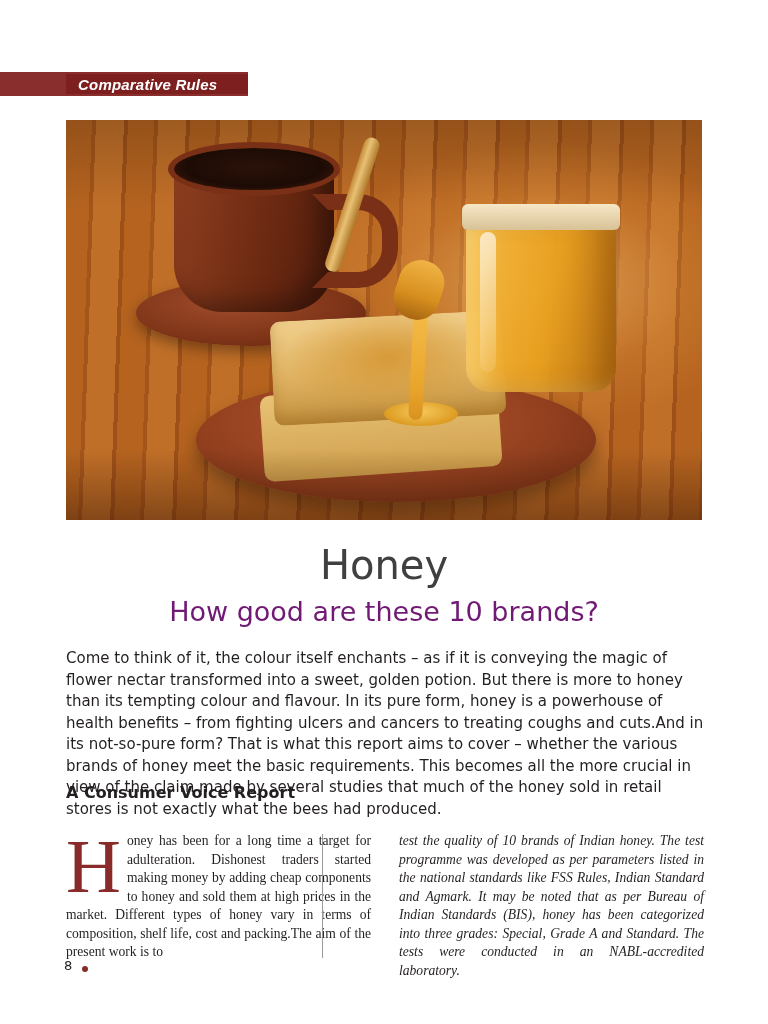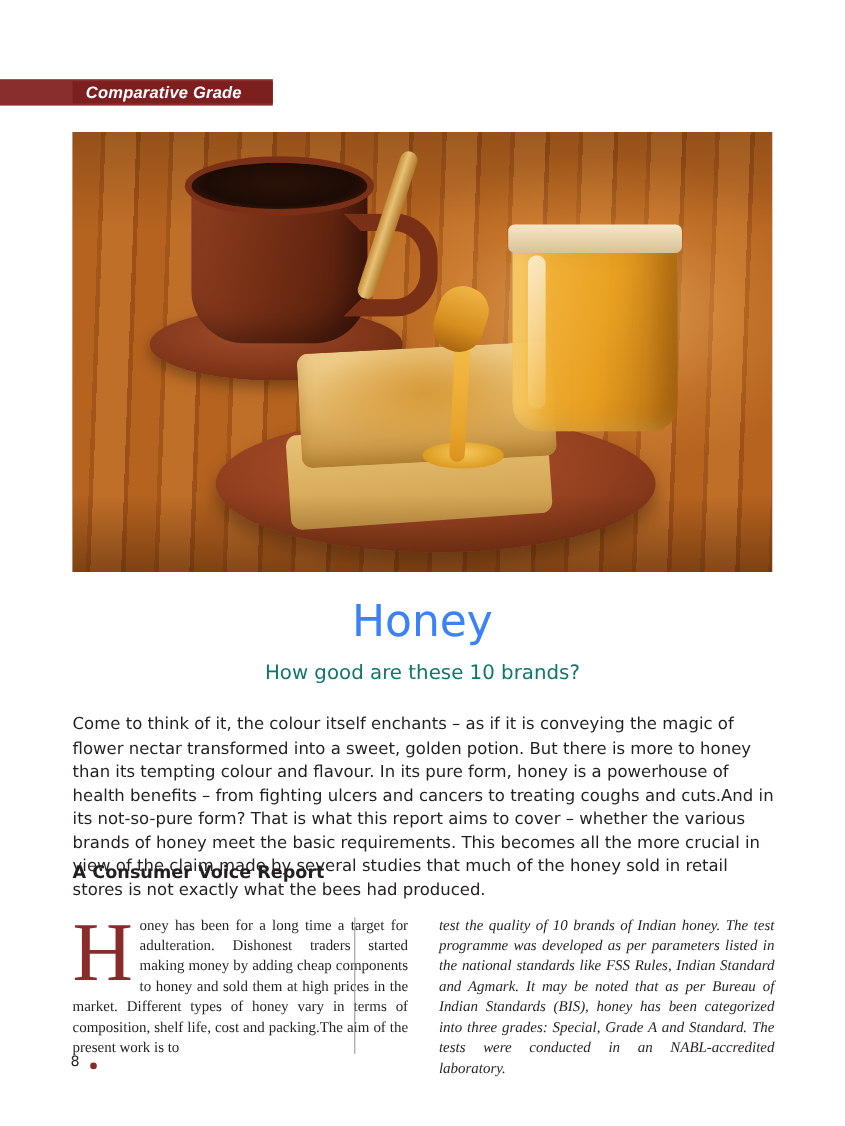--- a/index.html
+++ b/index.html
@@ -229,34 +229,34 @@
     background: linear-gradient(180deg, rgba(60,24,6,0) 0%, rgba(60,24,6,0.45) 100%);
   }
 
   
   .title {
     position: absolute;
     left: 0;
     top: 542px;
     width: 768px;
     text-align: center;
-    color: #3b82f6;
+    color: #404040;
     font-size: 40px;
     line-height: 46px;
     font-family: "DejaVu Sans", sans-serif;
     font-weight: 400;
   }
   .subtitle {
     position: absolute;
     left: 0;
     top: 596px;
     width: 768px;
     text-align: center;
-    color: #0f766e;
-    font-size: 18px;
+    color: #701a75;
+    font-size: 27px;
     line-height: 32px;
     font-family: "DejaVu Sans", sans-serif;
     font-weight: 400;
   }
 
   
   .intro {
     position: absolute;
     left: 66px;
     top: 648px;
@@ -333,21 +333,21 @@
     height: 6px;
     border-radius: 50%;
     background: #8a2b2b;
   }
 </style>
 </head>
 <body>
 
 <div class="header-band"></div>
 <div class="header-band-inner"></div>
-<div class="header-label">Comparative Grade</div>
+<div class="header-label">Comparative Rules</div>
 
 <div class="hero">
   <div class="hero-bg"></div>
   <div class="hero-glow"></div>
   <div class="saucer-back"></div>
   <div class="mug"></div>
   <div class="mug-top"></div>
   <div class="mug-handle"></div>
   <div class="plate"></div>
   <div class="toast-b"></div>

